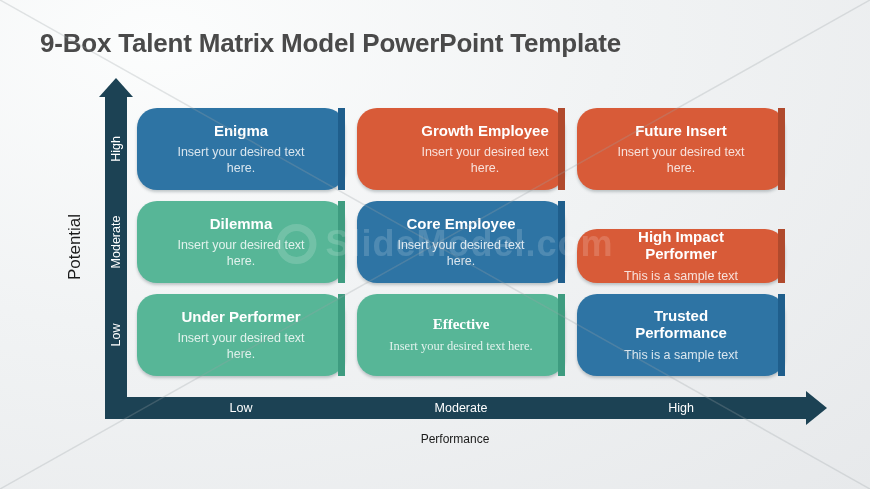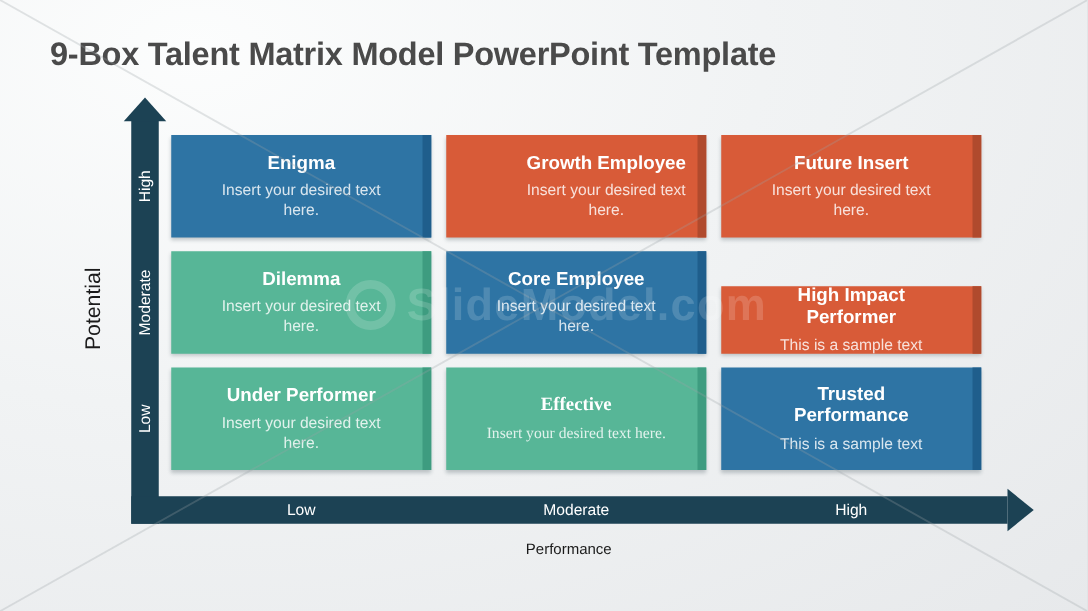--- a/index.html
+++ b/index.html
@@ -32,21 +32,21 @@
     transform:translate(-50%,-50%);
     font-size:12px;color:#1b1b1b;white-space:nowrap;}
   
   .grid{
     position:absolute;left:137px;top:108px;width:648px;height:268px;
     display:grid;grid-template-columns:repeat(3,208px);grid-template-rows:repeat(3,82px);
     column-gap:12px;row-gap:11px;
   }
   .cell{
     position:relative;display:flex;flex-direction:column;align-items:center;justify-content:center;
-    gap:5px;box-shadow:0 2px 3px rgba(30,50,60,0.25);
+    gap:5px;box-shadow:0 2px 3px rgba(30,50,60,0.25);border-radius:20px;
   }
   .cell-edge{position:absolute;right:0;top:0;bottom:0;width:7px;}
   .cell-title{
     font-size:15px;font-weight:700;color:#ffffff;text-align:center;
     line-height:1.15;max-width:150px;position:relative;z-index:1;
   }
   .cell-subtitle{
     font-size:12.5px;color:rgba(255,255,255,0.82);text-align:center;
     line-height:1.3;max-width:150px;position:relative;z-index:1;
   }

